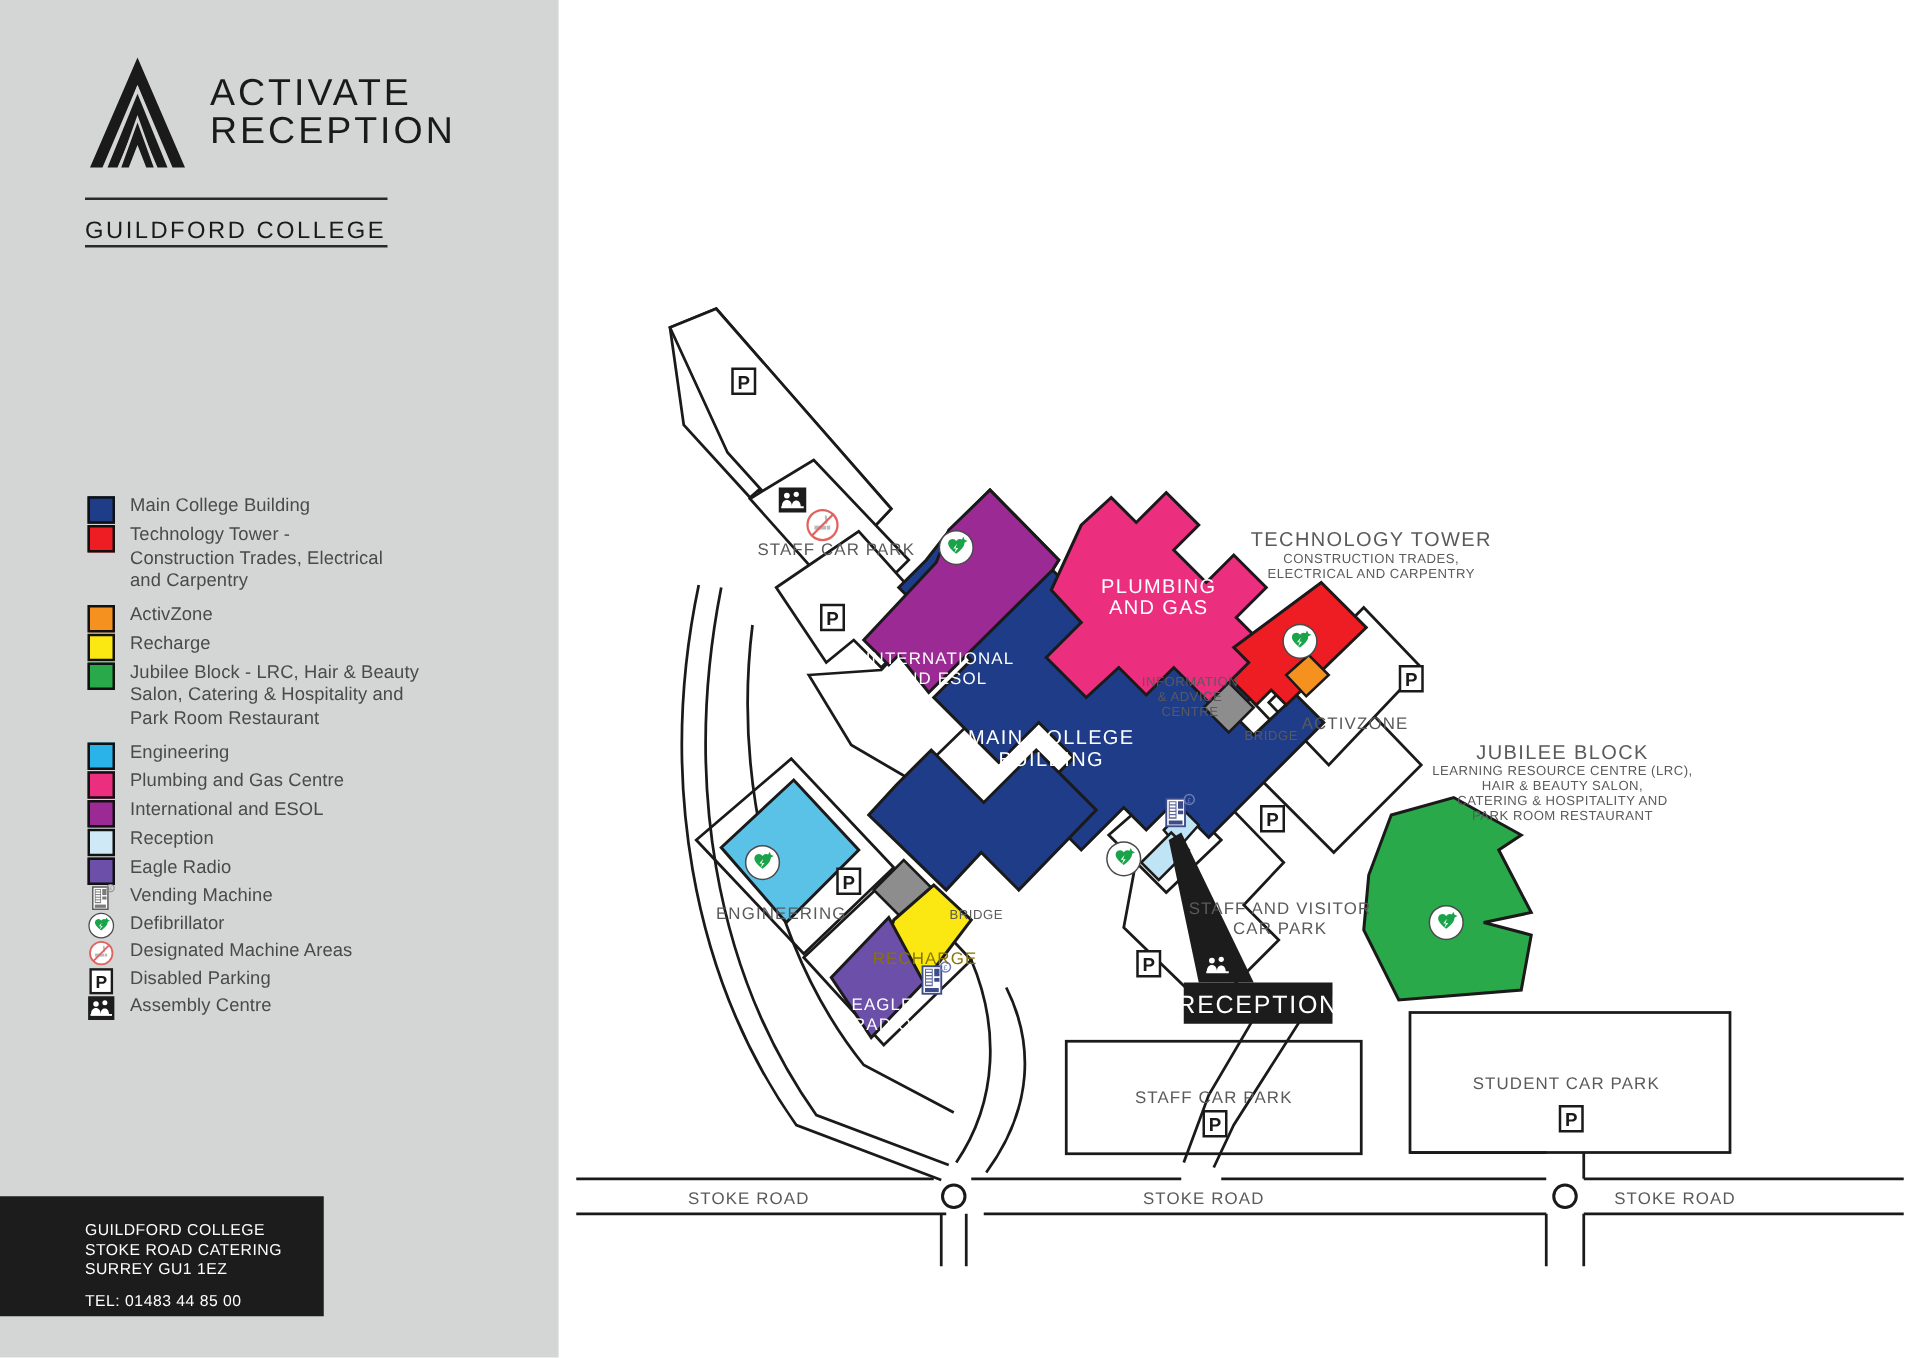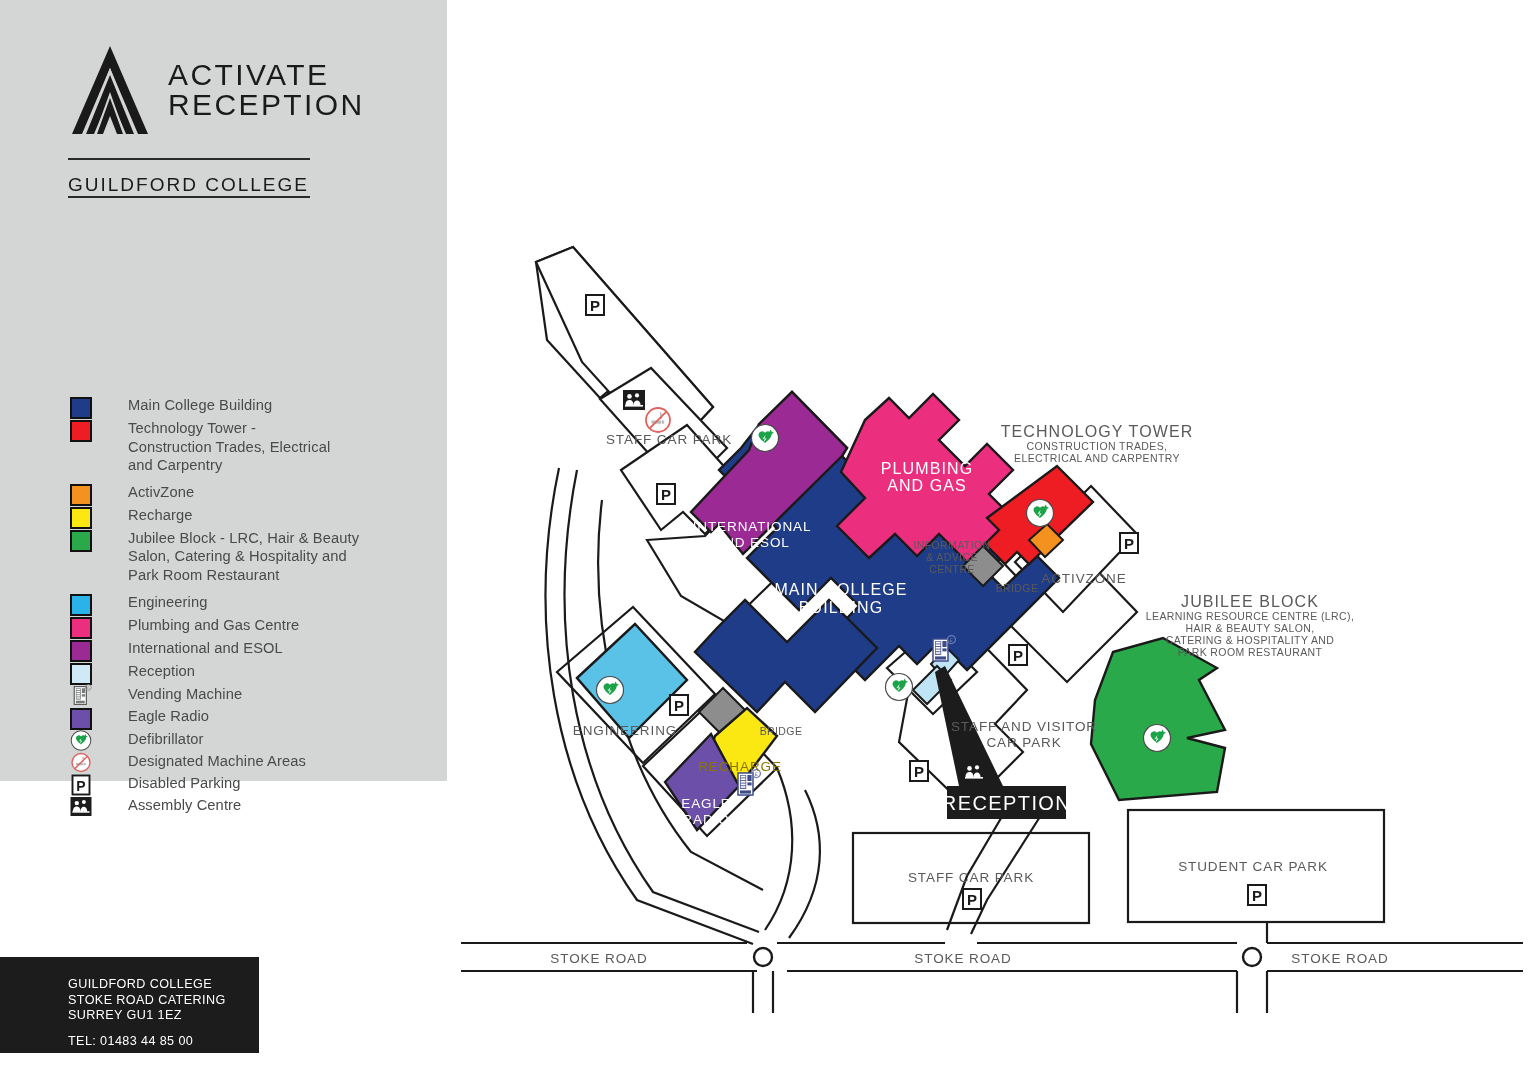--- a/index.html
+++ b/index.html
@@ -6,21 +6,21 @@
   html, body { margin:0; padding:0; }
   body {
     width:1536px; height:1086px;
     font-family:"Liberation Sans", sans-serif;
     background:#ffffff;
     overflow:hidden;
     position:relative;
   }
   
   #sidebar {
-    position:absolute; left:0; top:0; width:447px; height:781px;
+    position:absolute; left:0; top:0; width:447px; height:1086px;
     background:#d4d6d6;
   }
   #logo-wrap { position:absolute; left:68px; top:42px; width:250px; }
   #logo-row { display:flex; align-items:center; gap:16px; }
   #logo-mark { width:84px; height:96px; flex:0 0 auto; }
   #logo-words { display:flex; flex-direction:column; line-height:1.0; }
   .logo-line {
     font-size:30px; letter-spacing:2.4px; color:#1a1a1a; font-weight:400;
     font-family:"Liberation Sans", sans-serif;
   }
@@ -38,21 +38,20 @@
   
   #legend { position:absolute; left:70px; top:396px; width:370px; }
   .legend-item { display:flex; align-items:flex-start; margin-bottom:0px; }
   .swatch {
     width:22px; height:22px; flex:0 0 22px; margin-right:12px;
     border:2px solid #111; margin-top:1px;
   }
   .legend-text {
     font-size:14.7px; color:#4a4a4a; line-height:18.6px; letter-spacing:0.1px;
     font-family:"Liberation Sans", sans-serif;
-    margin-left:24px;
   }
   .legend-item.spaced { margin-bottom:8px; }
   .icon-cell {
     width:22px; height:22px; flex:0 0 22px; margin-right:12px;
     display:flex; align-items:center; justify-content:center; margin-top:0px;
   }
 
   
   #address {
     position:absolute; left:0px; top:957px; width:259px; height:96px;
@@ -129,43 +128,43 @@
         <div class="swatch" style="background: rgb(236, 46, 127);"></div>
         <div class="legend-text">Plumbing and Gas Centre</div>
       </div>
       <div class="legend-item">
         <div class="swatch" style="background: rgb(155, 42, 148);"></div>
         <div class="legend-text">International and ESOL</div>
       </div>
       <div class="legend-item">
         <div class="swatch" style="background: rgb(207, 233, 247);"></div>
         <div class="legend-text">Reception</div>
+      </div>
+      <div class="legend-item">
+        <div class="swatch" style="background: rgb(107, 79, 168);"></div>
+        <div class="legend-text">Eagle Radio</div>
       </div>
       <div class="legend-item">
         <div class="icon-cell">
           <svg width="21" height="23" viewBox="-12 -13 26 26">
             <rect x="-8" y="-11" width="15" height="22" fill="#ffffff" stroke="#555" stroke-width="1.4"></rect>
             <rect x="-6" y="-9" width="6.2" height="14" fill="#7a7a7a"></rect>
             <rect x="-5.2" y="-8.2" width="4.6" height="1.6" fill="#fff"></rect>
             <rect x="-5.2" y="-5.6" width="4.6" height="1.6" fill="#fff"></rect>
             <rect x="-5.2" y="-3" width="4.6" height="1.6" fill="#fff"></rect>
             <rect x="-5.2" y="-0.4" width="4.6" height="1.6" fill="#fff"></rect>
             <rect x="-5.2" y="2.2" width="4.6" height="1.6" fill="#fff"></rect>
             <rect x="1.4" y="-9" width="4.2" height="6" fill="#7a7a7a"></rect>
             <rect x="1.4" y="-1.6" width="4.2" height="3" fill="#7a7a7a"></rect>
             <rect x="-6" y="6.4" width="11" height="3.2" fill="#7a7a7a"></rect>
             <circle cx="9.6" cy="-10" r="3.6" fill="none" stroke="#8a8a8a" stroke-width="1"></circle>
             <text x="9.6" y="-7.7" text-anchor="middle" font-family="Liberation Sans, sans-serif" font-size="5" fill="#8a8a8a">£</text>
           </svg>
         </div>
         <div class="legend-text">Vending Machine</div>
-      </div>
-      <div class="legend-item">
-        <div class="swatch" style="background: rgb(107, 79, 168);"></div>
-        <div class="legend-text">Eagle Radio</div>
       </div>
       <div class="legend-item">
         <div class="icon-cell">
           <svg width="23" height="23" viewBox="-13 -13 26 26">
             <circle cx="0" cy="0" r="11.6" fill="#fff" stroke="#4a4a4a" stroke-width="1.2"></circle>
             <path d="M-6.0 -2.9 a3.3 3.3 0 0 1 6.0 -1.9 a3.3 3.3 0 0 1 6.0 1.9 c0 3.3 -6.0 7.5 -6.0 7.5 s-6.0 -4.2 -6.0 -7.5 z" fill="#1aa349"></path>
             <path d="M0.5 -2.7 l-2.7 3.4 h2.0 l-1.3 3.3 l2.9 -3.6 h-2.0 z" fill="#fff"></path>
             <path d="M5.1 -7.8 l1.0 2.1 l2.1 1.0 l-2.1 1.0 l-1.0 2.1 l-1.0 -2.1 l-2.1 -1.0 l2.1 -1.0 z" fill="#1aa349"></path>
           </svg>
         </div>

